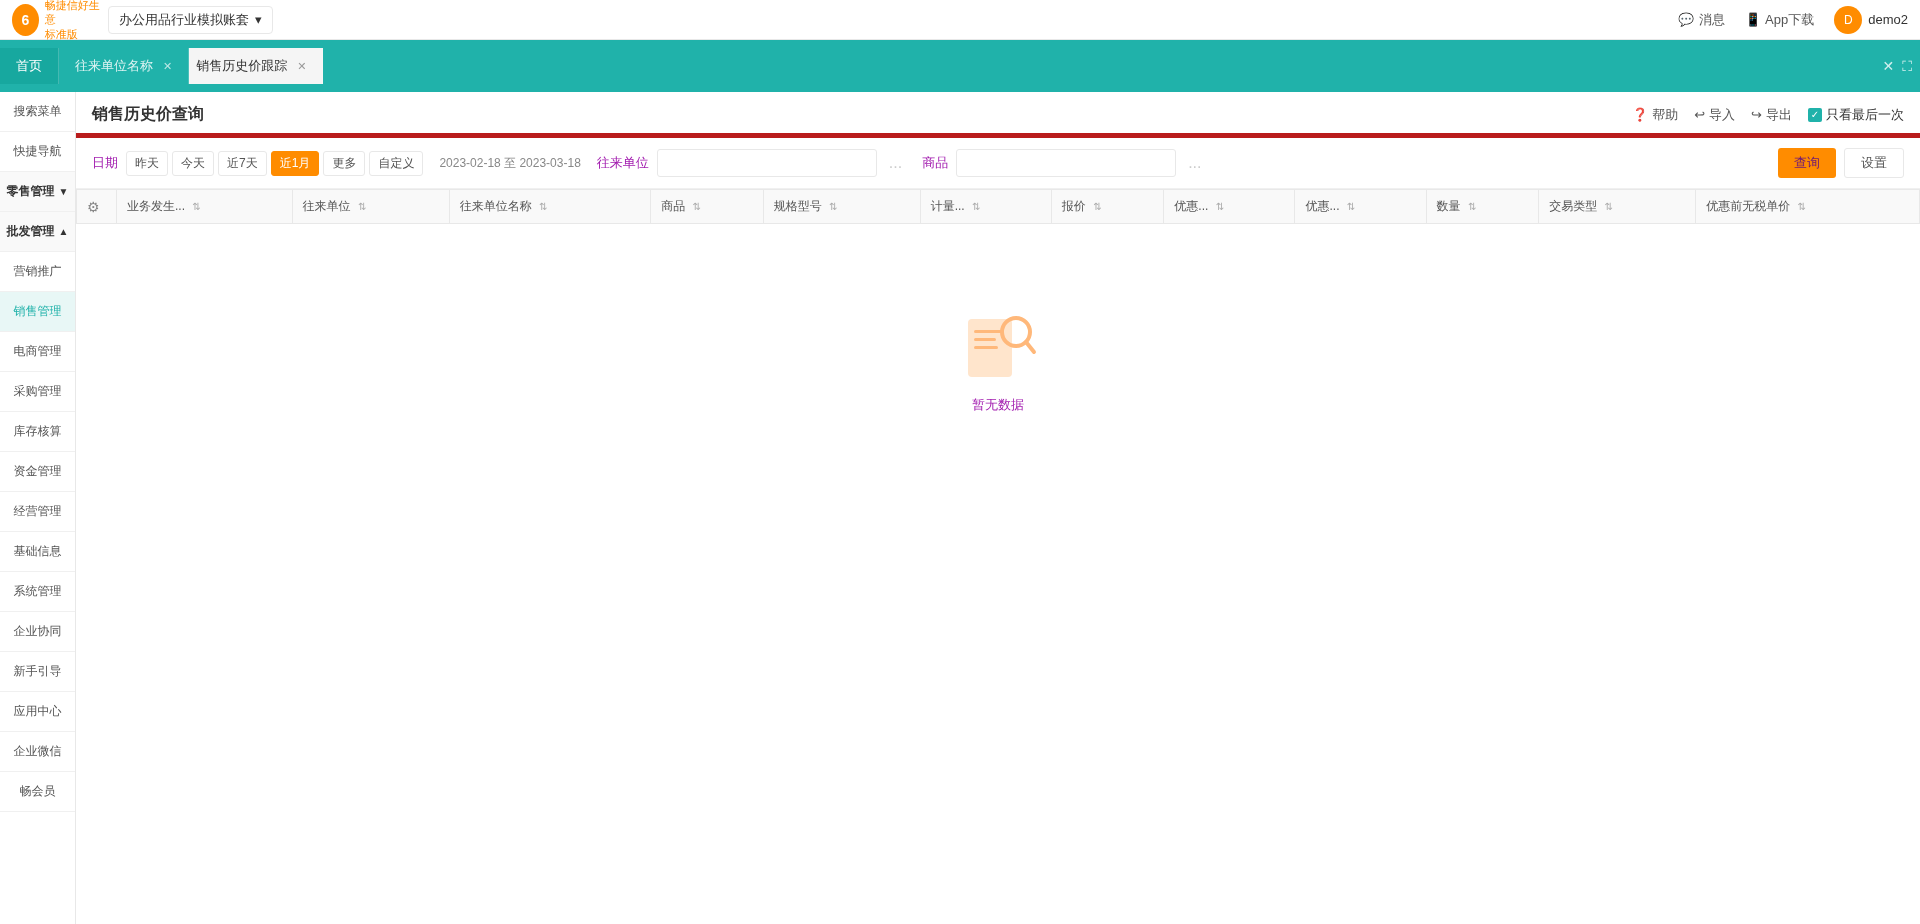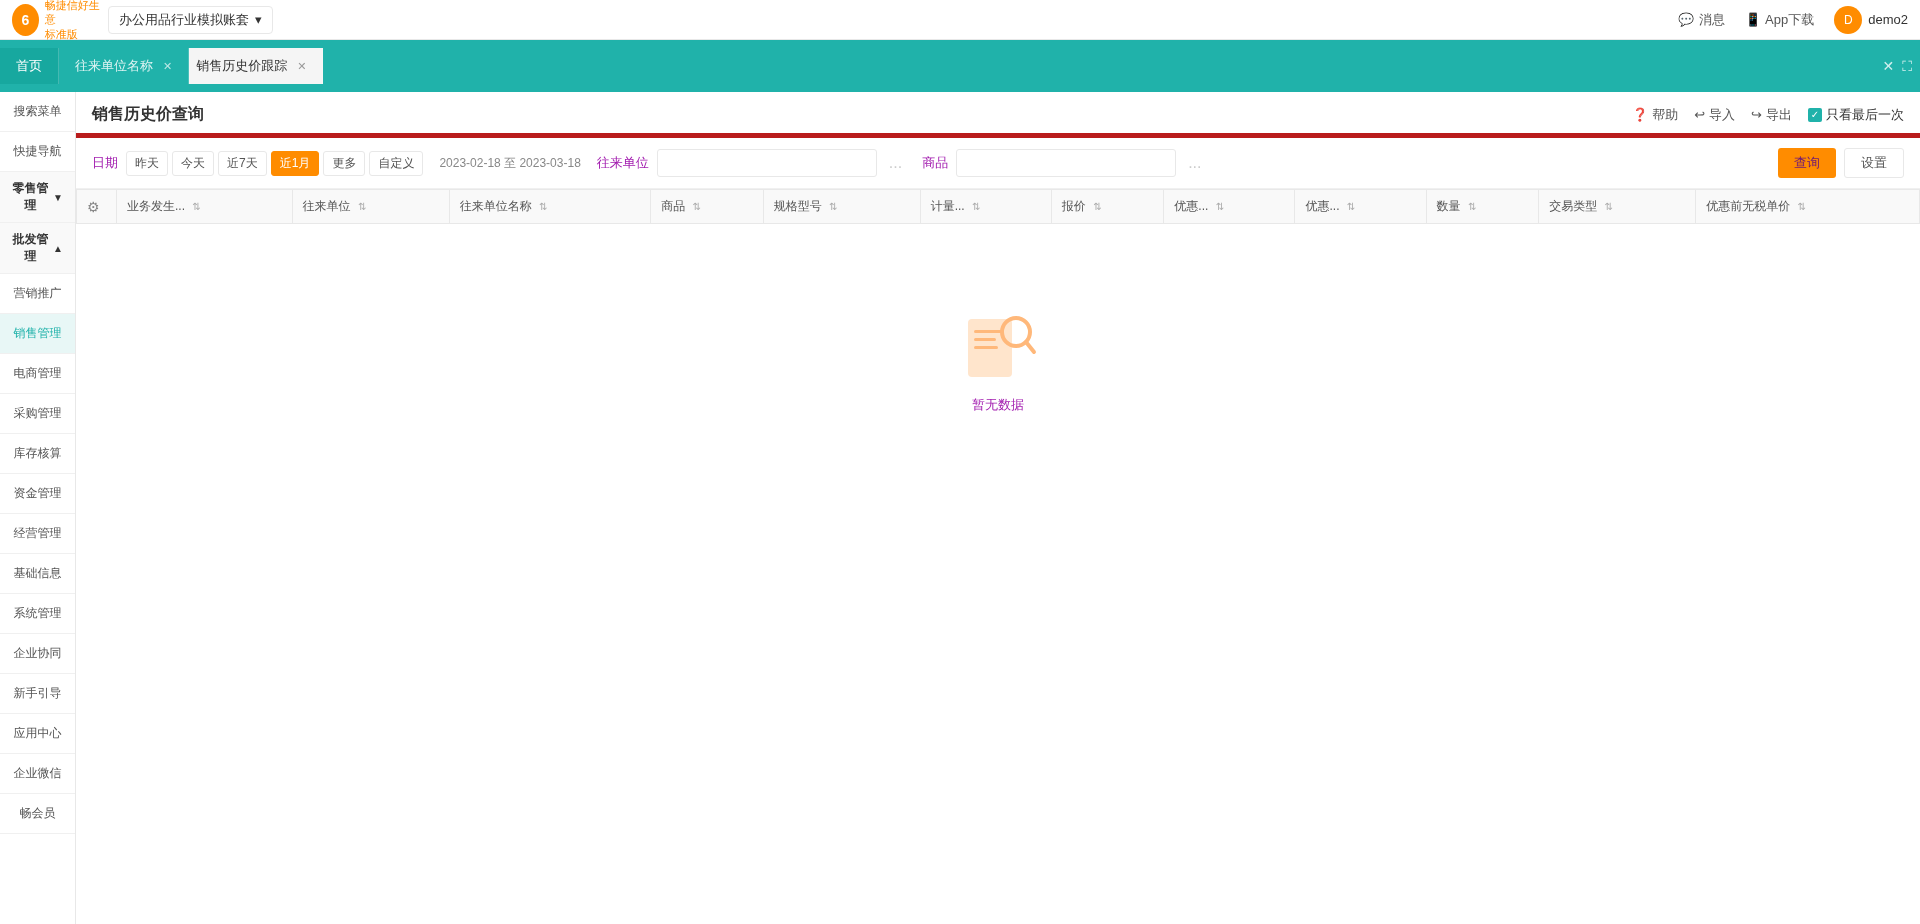--- a/index.html
+++ b/index.html
@@ -159,21 +159,21 @@
       justify-content: center;
       gap: 2px;
       min-height: 40px;
     }
     .sidebar-item.active { color: #20b2aa; background: #e8f7f6; }
     .sidebar-item.section-header {
       background: #f9f9f9;
       color: #333;
       font-weight: bold;
       font-size: 12px;
-      padding: 8px 12px;
+      padding: 8px 1px;
     }
     .sidebar-arrow { font-size: 10px; margin-left: 2px; }
     .sidebar-sub {
       background: #fff;
     }
 
     
     .content-area {
       flex: 1;
       display: flex;

